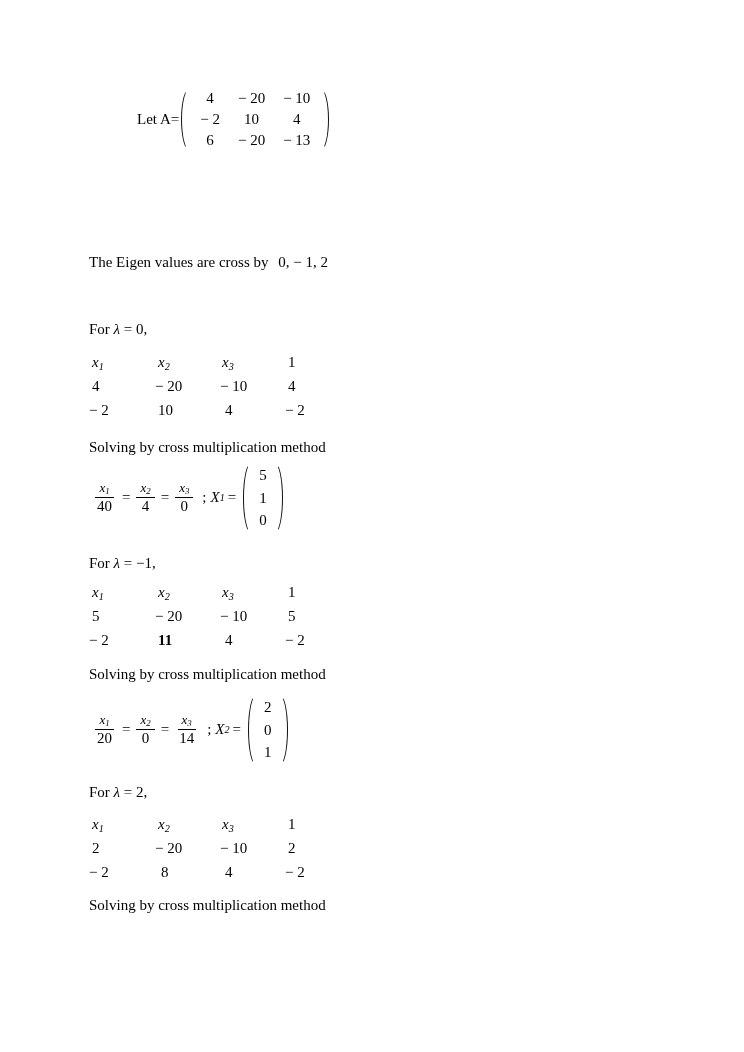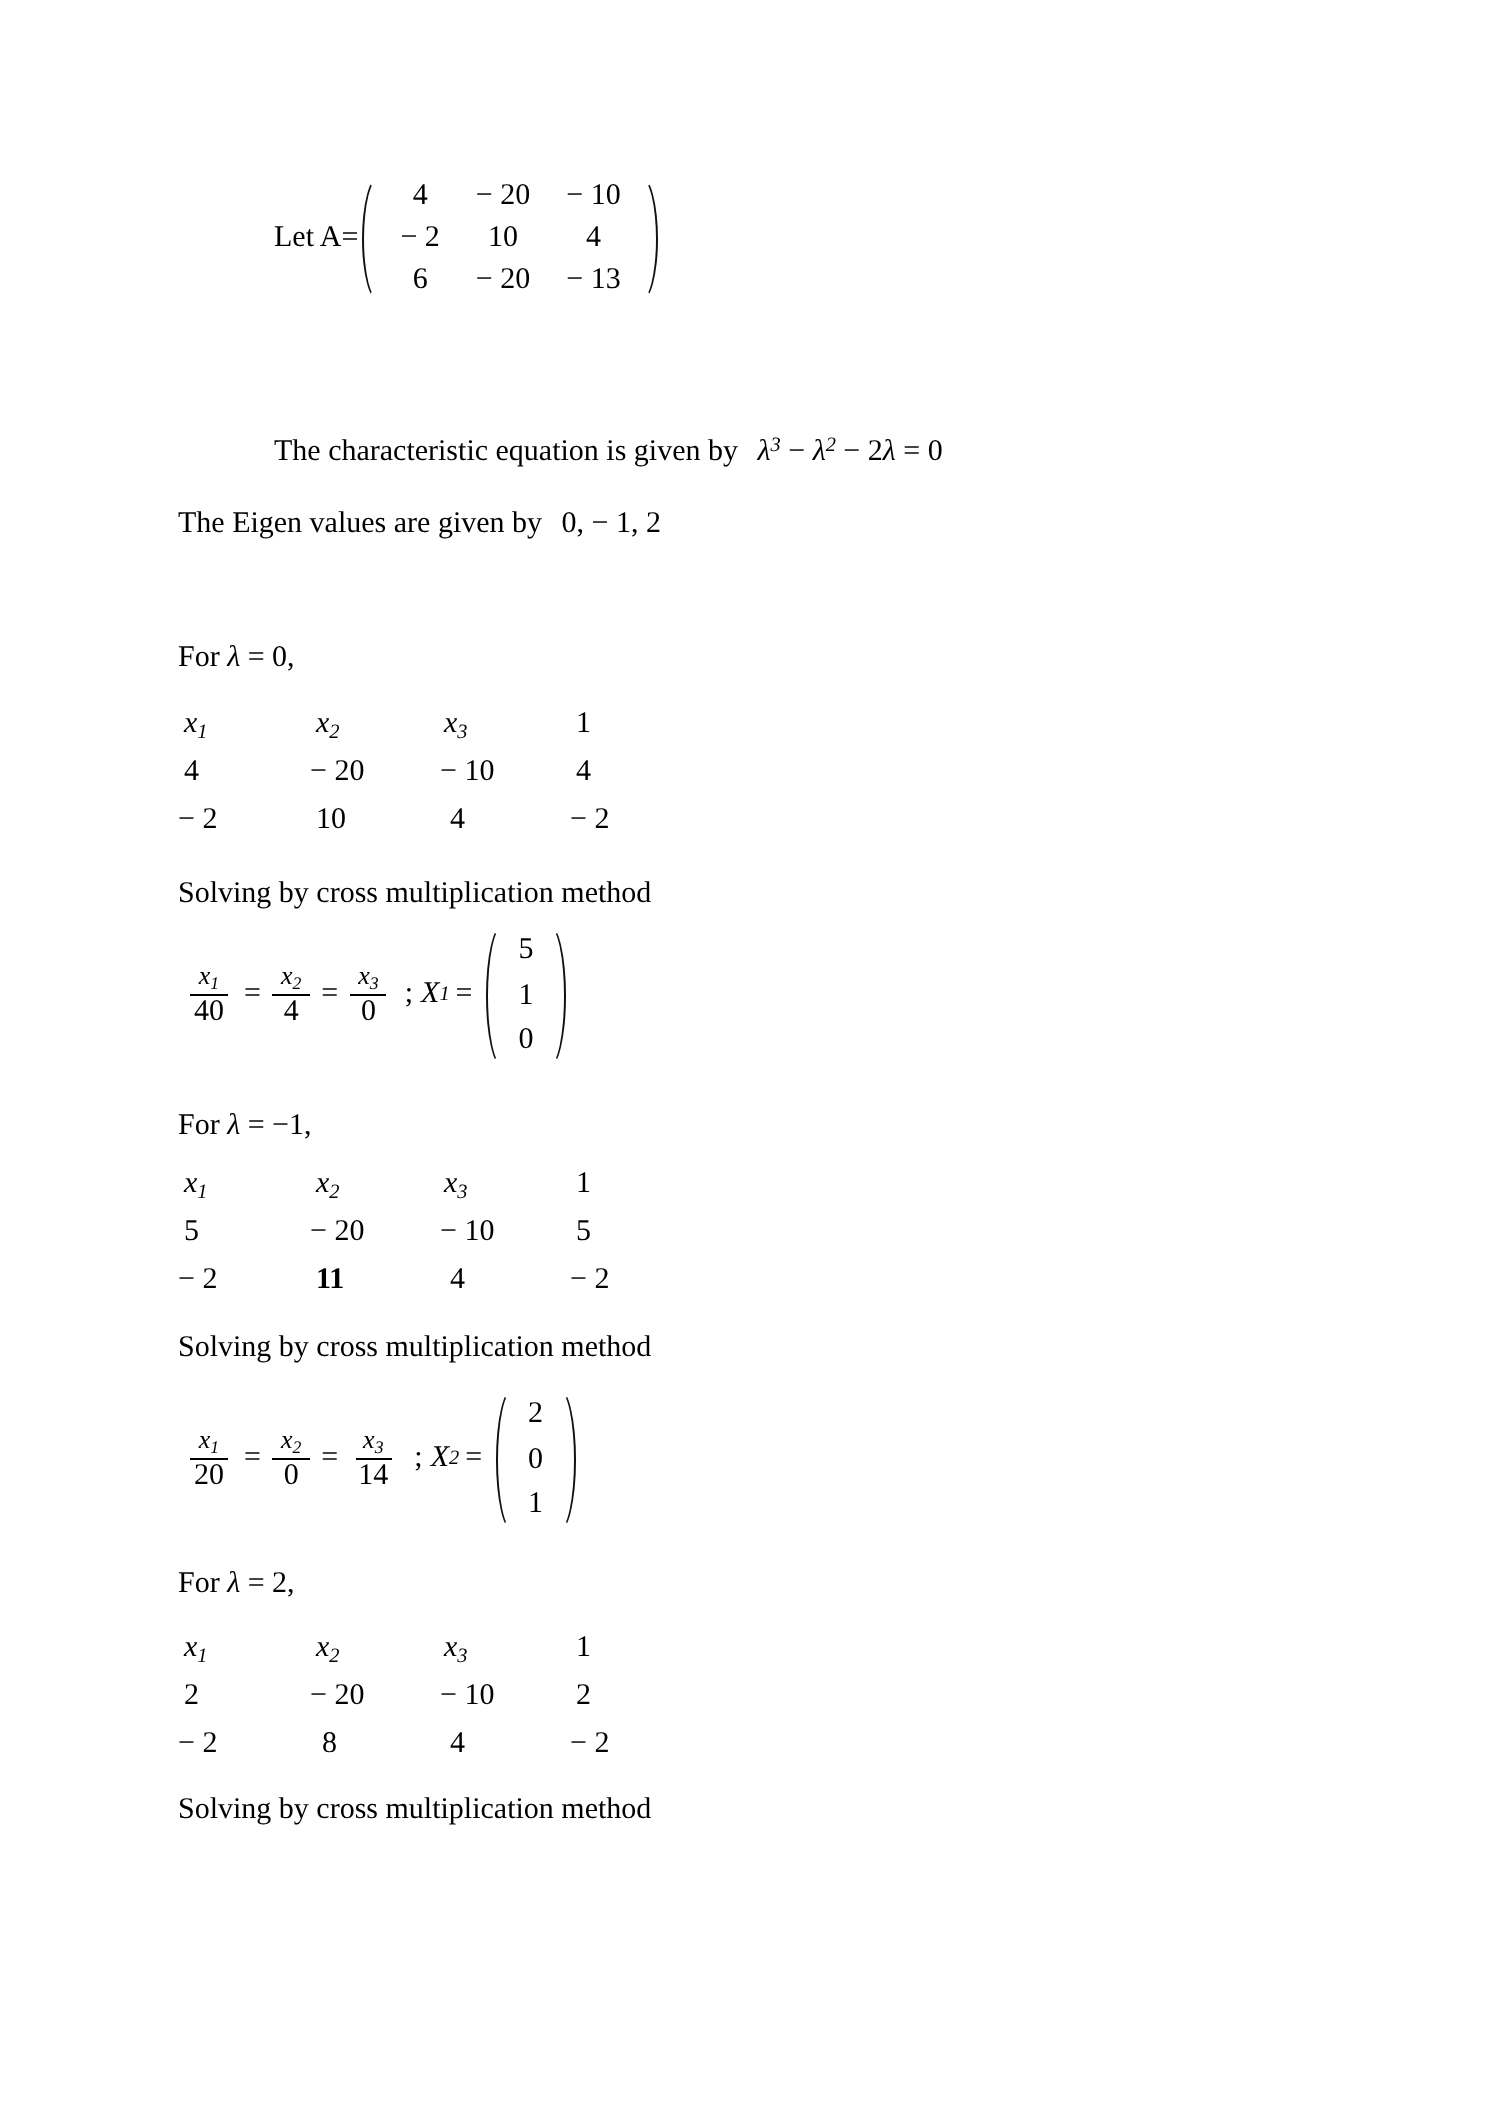--- a/index.html
+++ b/index.html
@@ -157,33 +157,23 @@
         <td>6</td>
         <td>− 20</td>
         <td>− 13</td>
       </tr>
     </tbody>
       </table>
     <span class="paren paren-r"></span>
   </div>
 
 
-  <div class="line" style="left:137px; top:217px;">
-    <span>The characteristic equation is given by</span>
-    <span style="margin-left:6px;">
-      <span class="mathvar">λ</span><sup>3</sup>
-      <span>−</span>
-      <span class="mathvar">λ</span><sup>2</sup>
-      <span>− 2</span><span class="mathvar">λ</span>
-      <span>= 0</span>
-    </span>
-  </div>
 
   <div class="line" style="left:89px; top:253px;">
-    <span>The Eigen values are given by</span>
+    <span>The Eigen values are cross by</span>
     <span style="margin-left:6px;">0, − 1,  2</span>
   </div>
 
 
   <div class="line" style="left:89px; top:320px;">
     <span>For </span><span class="mathvar">λ</span>
     <span>= 0,</span>
   </div>
 
   <div class="coeff-table" style="left:89px; top:354px; width:330px; height:70px;">

